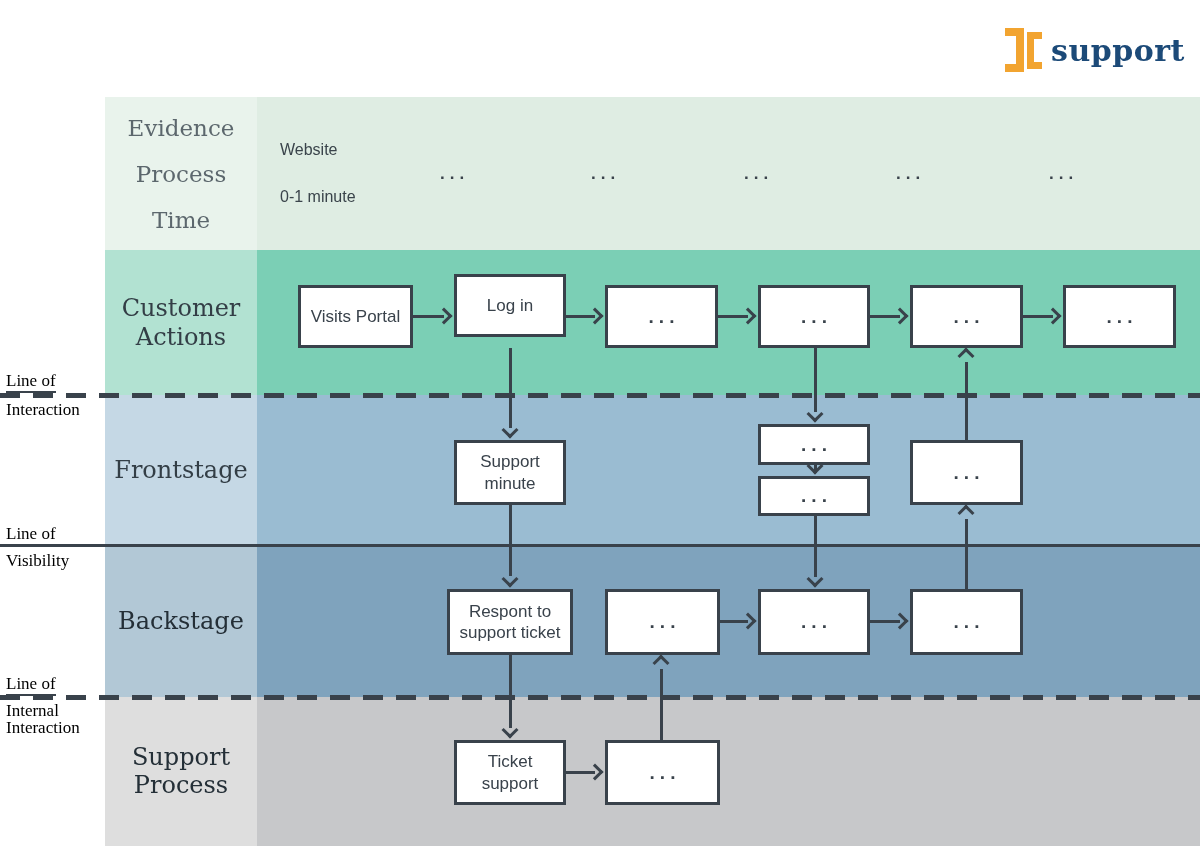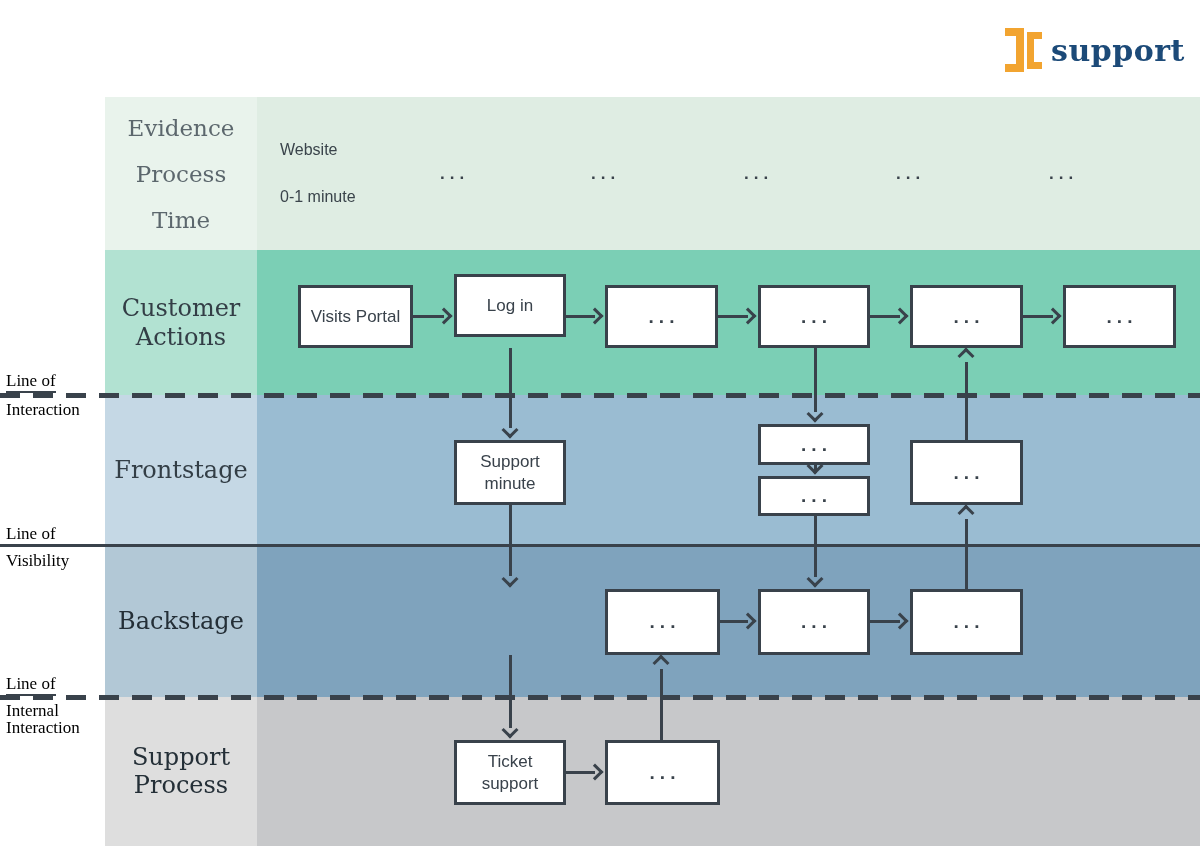--- a/index.html
+++ b/index.html
@@ -204,20 +204,23 @@
   <div class="fbox" style="left:758px;top:424px;width:112px;height:41px">
       <span class="dots">...</span>
     </div>
   <div class="fbox" style="left:758px;top:476px;width:112px;height:40px">
       <span class="dots">...</span>
     </div>
   <div class="fbox" style="left:910px;top:440px;width:113px;height:65px">
       <span class="dots">...</span>
     </div>
 
+  <div class="fbox" style="left:447px;top:589px;width:126px;height:66px">
+      <span>Respont to support ticket</span>
+    </div>
   <div class="fbox" style="left:605px;top:589px;width:115px;height:66px">
       <span class="dots">...</span>
     </div>
   <div class="fbox" style="left:758px;top:589px;width:112px;height:66px">
       <span class="dots">...</span>
     </div>
   <div class="fbox" style="left:910px;top:589px;width:113px;height:66px">
       <span class="dots">...</span>
     </div>
 

